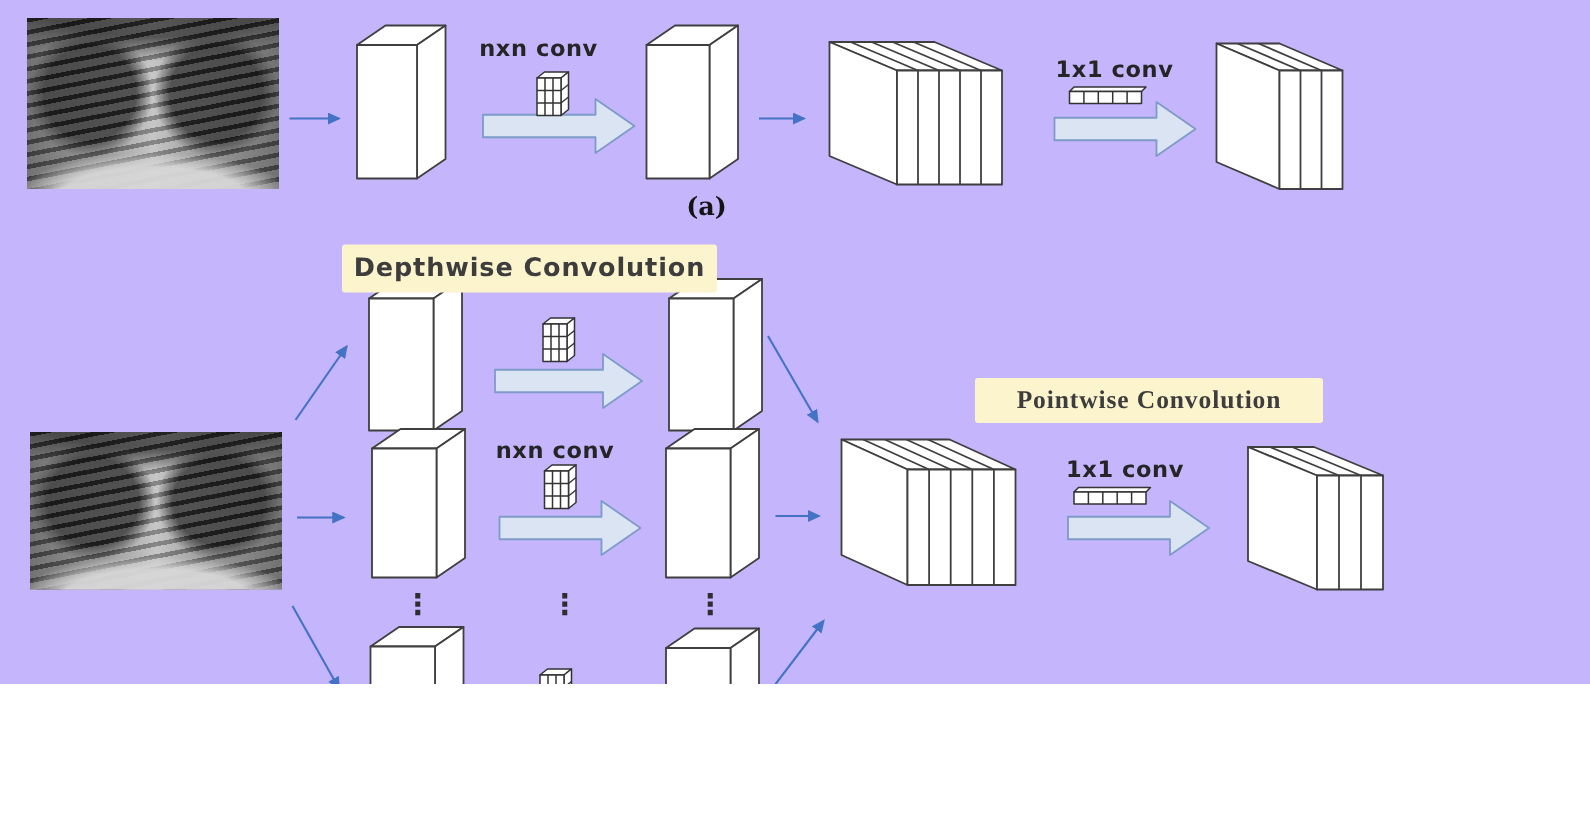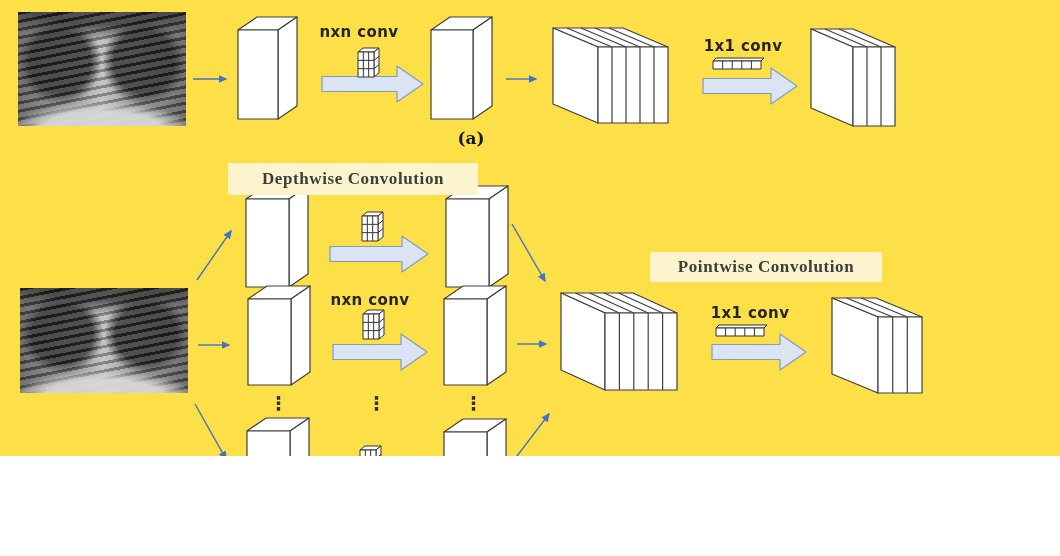--- a/index.html
+++ b/index.html
@@ -1,17 +1,17 @@
 <!DOCTYPE html>
 <html><head>
 <meta charset="utf-8">
 <style>
   html,body{margin:0;padding:0;background:#fff;}
   #stage{
-    position:relative;width:1060px;height:456px;background:#fde047;overflow:hidden;
+    position:relative;width:1060px;height:456px;background:#c4b5fd;overflow:hidden;
     font-family:"DejaVu Sans","Liberation Sans",sans-serif;
   }
   #diagram-svg{position:absolute;left:0;top:0;width:1060px;height:556px;}
   .xray{
     position:absolute;
     background:
       radial-gradient(ellipse 70% 32% at 50% 104%, rgba(215,215,215,.95) 0 52%, rgba(215,215,215,0) 78%),
       repeating-linear-gradient(169deg, rgba(15,15,15,.30) 0 3px, rgba(235,235,235,.22) 3px 8px),
       radial-gradient(ellipse 33% 50% at 25% 44%, rgba(22,22,22,.88) 0 55%, rgba(22,22,22,0) 75%),
       radial-gradient(ellipse 33% 50% at 75% 44%, rgba(22,22,22,.88) 0 55%, rgba(22,22,22,0) 75%),
@@ -208,21 +208,21 @@
       </g>
     </svg>
 
   <div class="xray" style="left:18px;top:12px;width:168px;height:114px;"></div>
   <div class="xray" style="left:20px;top:288px;width:168px;height:105px;"></div>
 
   <div class="conv-label" style="left:300px;top:23px;width:118px;">nxn conv</div>
   <div class="conv-label" style="left:688px;top:37px;width:110px;">1x1 conv</div>
   <div class="caption" style="left:446px;top:128px;width:50px;">(a)</div>
 
-  <div class="hl-label" style="left: 228px; top: 163px; width: 250px; height: 32px; background: rgb(252, 244, 205); color: rgb(61, 61, 61); font-family: Liberation Serif, serif;">Depthwise Convolution</div>
+  <div class="hl-label" style="left: 228px; top: 163px; width: 250px; height: 32px; background: rgb(252, 244, 205); color: rgb(61, 61, 61);">Depthwise Convolution</div>
   <div class="hl-label" style="left: 650px; top: 252px; width: 232px; height: 30px; background: rgb(252, 244, 205); color: rgb(61, 61, 61); font-family: Liberation Serif, serif;">Pointwise Convolution</div>
 
   <div class="conv-label" style="left:315px;top:291px;width:110px;">nxn conv</div>
   <div class="conv-label" style="left:695px;top:304px;width:110px;">1x1 conv</div>
 
   <div class="dots" style="left:269px;top:394px;">⋮</div>
   <div class="dots" style="left:367px;top:394px;">⋮</div>
   <div class="dots" style="left:464px;top:394px;">⋮</div>
 
   <div class="caption" style="left:442px;top:525px;width:50px;">(b)</div>

